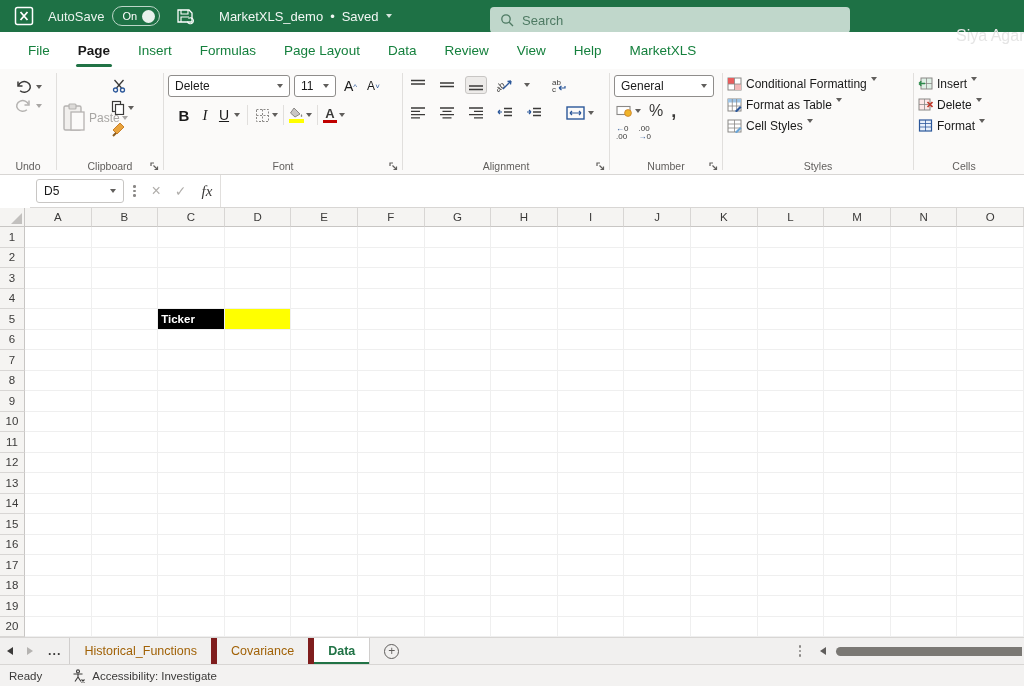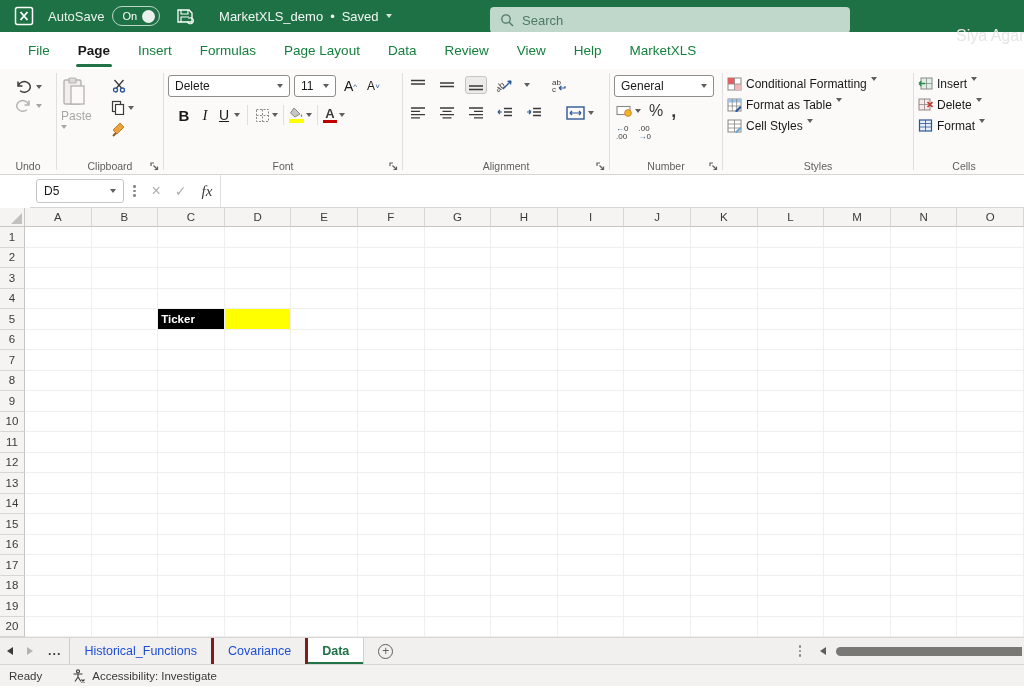--- a/index.html
+++ b/index.html
@@ -33,21 +33,21 @@
 .caret.lite { border-top-color:#a8a6a4; }
 .rbtn { display:flex; align-items:center; justify-content:center; border-radius:3px; }
 .combo { background:#fff; border:1px solid #8f8d8b; border-radius:3px; height:22px; display:flex; align-items:center; font-size:12px; color:#1a1a1a; padding:0 6px; justify-content:space-between; }
 
 
 .g-undo { width:56px; display:flex; flex-direction:column; align-items:center; }
 .undo-row { display:flex; align-items:center; gap:4px; margin-top:4px; }
 
 
 .g-clip { width:106px; display:flex; gap:4px; }
-.paste-big { width:46px; display:flex; flex-direction:column; margin-top:2px; gap:2px; color:#a8a6a4; font-size:12px; }
+.paste-big { width:46px; display:flex; flex-direction:row; align-items:center; margin-top:2px; gap:2px; color:#a8a6a4; font-size:12px; }
 .clip-col { display:flex; flex-direction:column; gap:7px; margin-top:4px; }
 .clip-col > div { display:flex; align-items:center; gap:3px; }
 
 
 .g-font { width:238px; display:flex; flex-direction:column; gap:8px; }
 .font-row1 { display:flex; align-items:center; gap:4px; }
 .font-row2 { display:flex; align-items:center; gap:2px; margin-left:6px; }
 .fmt-b { font-weight:700; font-size:15px; color:#1a1a1a; width:20px; text-align:center; }
 .fmt-i { font-style:italic; font-family:"Liberation Serif",serif; font-size:15px; color:#1a1a1a; width:18px; text-align:center; }
 .fmt-u { text-decoration:underline; font-size:14px; color:#1a1a1a; width:16px; text-align:center; }
@@ -91,21 +91,21 @@
 .col-header { background:#f5f4f2; border-right:1px solid #d8d6d4; border-bottom:1px solid #c8c6c4; display:flex; align-items:center; justify-content:center; font-size:11.5px; color:#3b3a39; }
 .row-header { background:#f5f4f2; border-right:1px solid #c8c6c4; border-bottom:1px solid #d8d6d4; display:flex; align-items:center; justify-content:center; font-size:11.5px; color:#3b3a39; }
 .cell { border-right:1px solid #efefef; border-bottom:1px solid #efefef; font-size:11.5px; display:flex; align-items:center; padding-left:3px; color:#1a1a1a; }
 
 
 .sheetbar { height:27px; background:#f1f0ef; border-top:1px solid #d8d6d4; display:flex; align-items:stretch; position:relative; font-size:12.5px; }
 .nav-tri { display:flex; align-items:center; padding:0 7px; }
 .tri-l { width:0; height:0; border-top:4.5px solid transparent; border-bottom:4.5px solid transparent; border-right:6px solid #3b3a39; }
 .tri-r { width:0; height:0; border-top:4.5px solid transparent; border-bottom:4.5px solid transparent; border-left:6px solid #b5b3b1; }
 .sheet-overflow { display:flex; align-items:center; padding:0 8px; font-weight:700; color:#3b3a39; letter-spacing:1px; border-right:1px solid #d0cecd; }
-.stab { display:flex; align-items:center; padding:0 14px; color:#1d4ed8; border-right:3px solid #7f1d1d; background:transparent; position:relative; }
+.stab { display:flex; align-items:center; padding:0 14px; color:#a16207; border-right:6px solid #7f1d1d; background:transparent; position:relative; }
 .stab.active { background:#fff; color:#217346; font-weight:700; border-right:1px solid #d0cecd; }
 .stab.active::after { content:""; position:absolute; left:0; right:0; bottom:0; height:2.5px; background:#217346; }
 .new-sheet { display:flex; align-items:center; margin-left:14px; }
 .plus-circle { width:15px; height:15px; border:1px solid #605e5c; border-radius:50%; color:#605e5c; display:flex; align-items:center; justify-content:center; font-size:12px; line-height:1; }
 .sheet-right { position:absolute; right:0; top:0; height:100%; display:flex; align-items:center; gap:8px; padding-right:2px; }
 .hscroll-track { width:186px; height:100%; display:flex; align-items:center; }
 .hscroll-thumb { width:186px; height:9px; background:#7a7874; border-radius:5px 0 0 5px; }
 
 
 .statusbar { height:22px; background:#f3f2f1; border-top:1px solid #d8d6d4; display:flex; align-items:center; font-size:11.5px; color:#3b3a39; gap:6px; padding-left:9px; }

